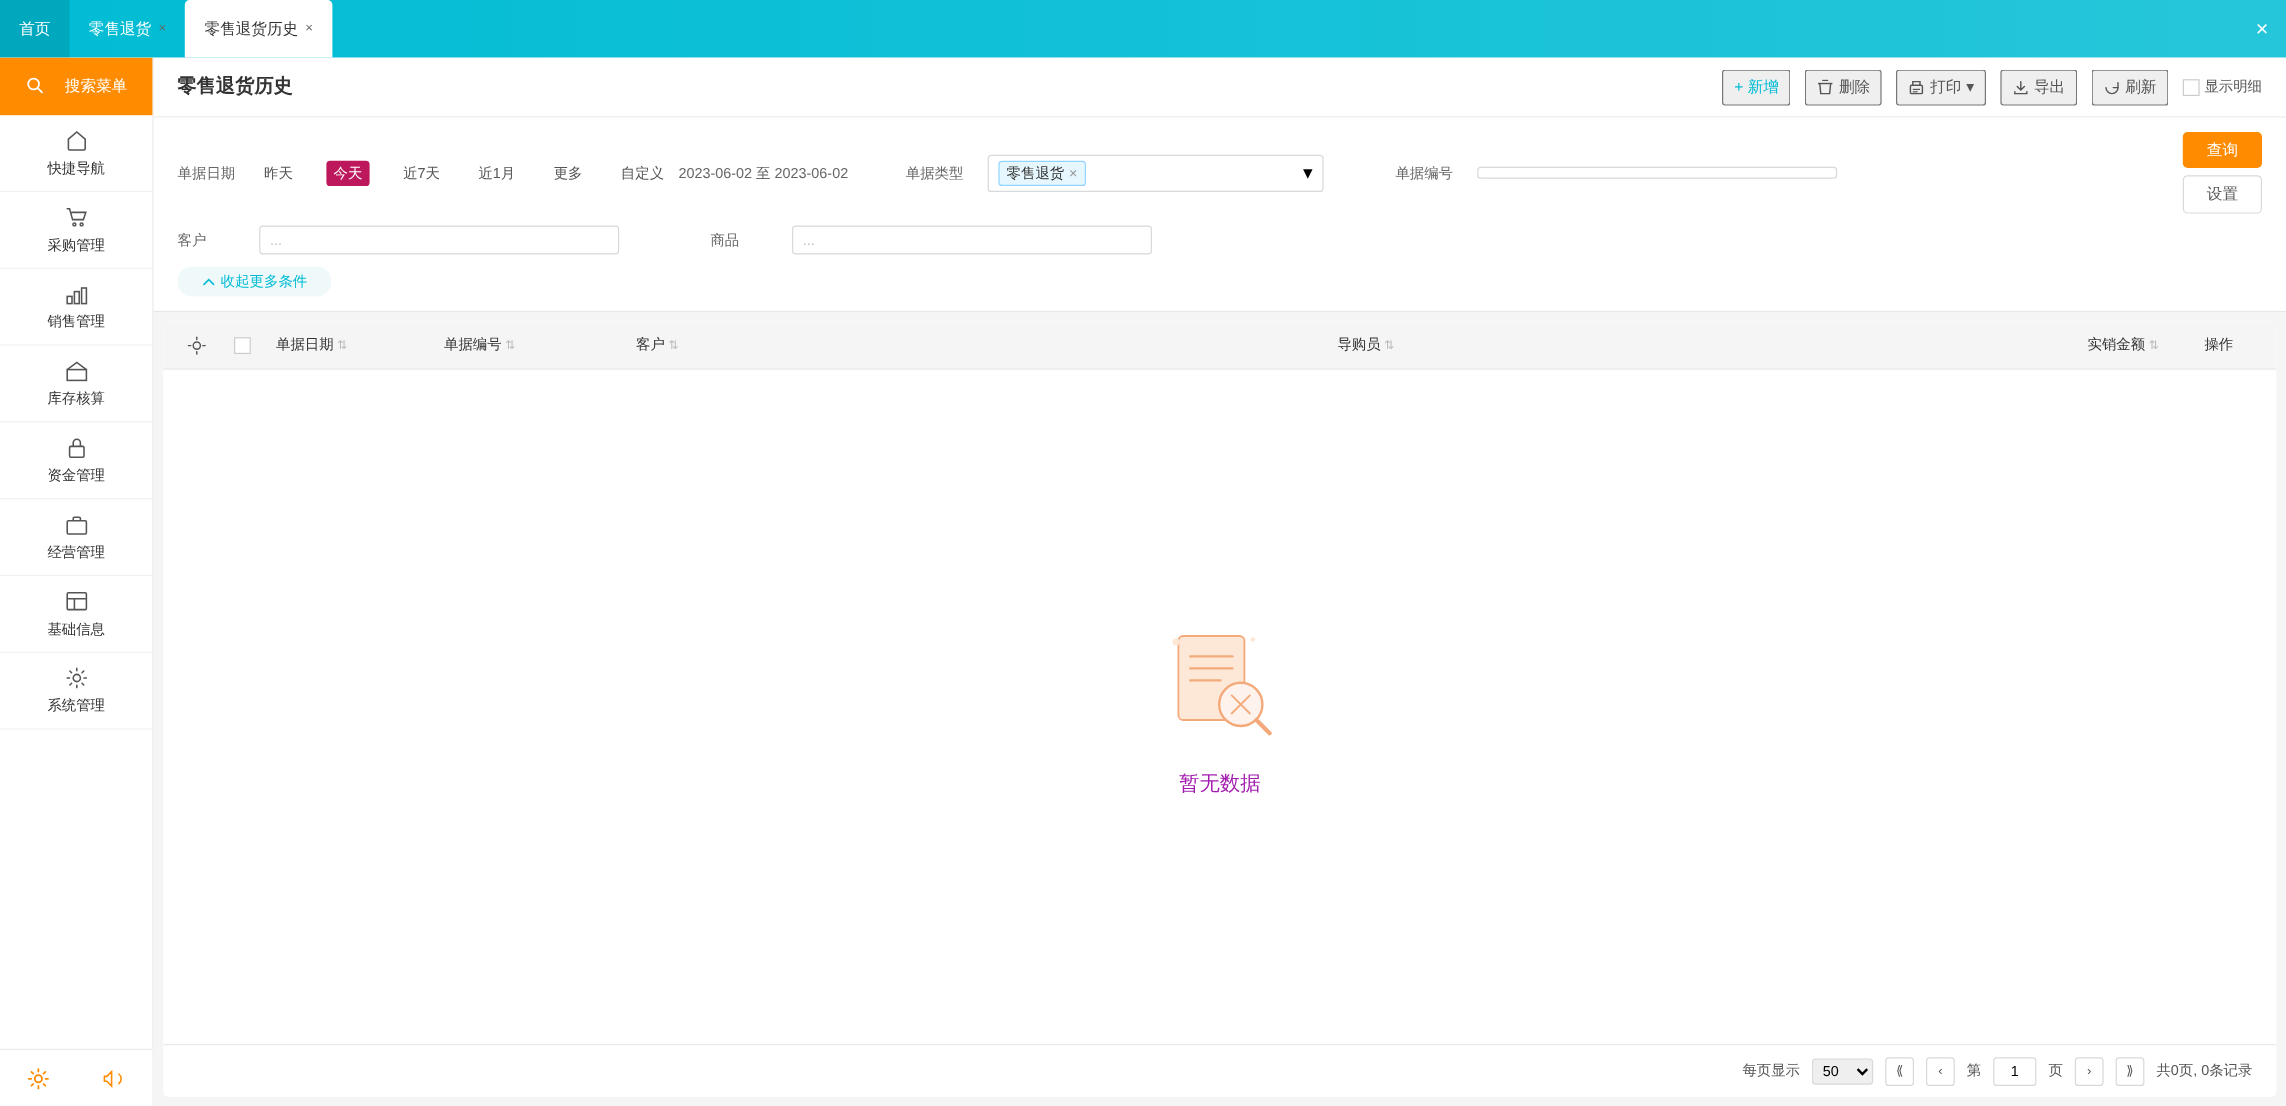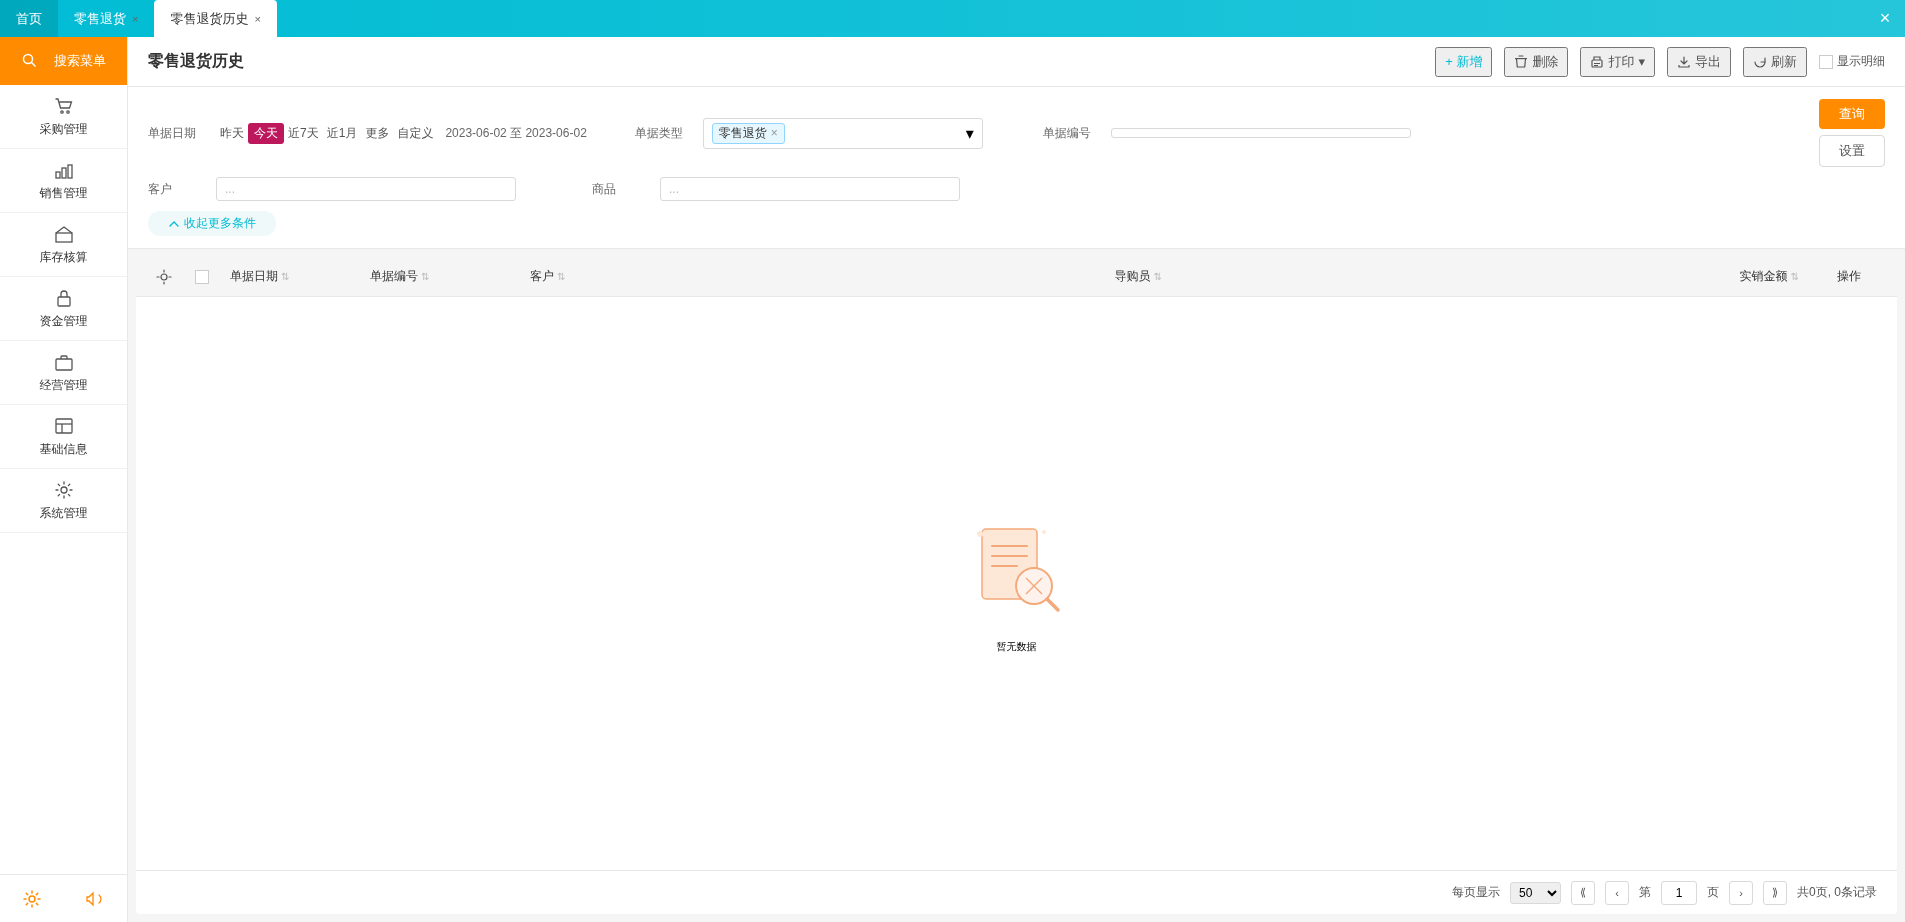--- a/index.html
+++ b/index.html
@@ -1,20 +1,20 @@
 <!DOCTYPE html>
 <html><head>
   <meta charset="utf-8">
   <style>
     * { box-sizing: border-box; margin: 0; padding: 0; font-family: 'Microsoft YaHei', Arial, sans-serif; }
     body { width: 1905px; height: 922px; overflow: hidden; display: flex; flex-direction: column; background: #f5f5f5; }
 
     
     .top-bar {
-      height: 37px;
+      height: 48px;
       background: linear-gradient(90deg, #00bcd4 0%, #26c6da 100%);
       display: flex;
       align-items: center;
       padding: 0;
       flex-shrink: 0;
     }
     .top-bar-tabs {
       display: flex;
       align-items: center;
       height: 100%;
@@ -183,21 +183,21 @@
     }
     .filter-label {
       font-size: 12px;
       color: #666;
       white-space: nowrap;
       min-width: 60px;
     }
     .date-filter {
       display: flex;
       align-items: flex-start;
-      gap: 0;
+      gap: 24px;
       flex-wrap: wrap;
     }
     .date-btn {
       font-size: 12px;
       color: #555;
       cursor: pointer;
       padding: 2px 4px;
     }
     .date-btn.active {
       background: #be185d;
@@ -332,22 +332,22 @@
     
     .empty-state {
       flex: 1;
       display: flex;
       flex-direction: column;
       align-items: center;
       justify-content: center;
       gap: 16px;
     }
     .empty-text {
-      font-size: 10px;
-      color: #000000;
+      font-size: 17px;
+      color: #a21caf;
     }
 
     
     .pagination {
       height: 44px;
       border-top: 1px solid #e8e8e8;
       display: flex;
       align-items: center;
       justify-content: flex-end;
       padding: 0 20px;
@@ -409,20 +409,28 @@
     <div class="sidebar-search">
       <span>
         <svg width="16" height="16" viewBox="0 0 16 16" fill="none">
             <circle cx="7" cy="7" r="4.5" stroke="white" stroke-width="1.5"></circle>
             <line x1="10.5" y1="10.5" x2="14" y2="14" stroke="white" stroke-width="1.5" stroke-linecap="round"></line>
           </svg>
       </span>
       <span>搜索菜单</span>
     </div>
 
+    <div class="sidebar-item">
+      <span class="sidebar-icon">
+        <svg width="20" height="20" viewBox="0 0 20 20" fill="none">
+            <path d="M3 9L10 3l7 6v8a1 1 0 01-1 1H4a1 1 0 01-1-1V9z" stroke="#555" stroke-width="1.3" fill="none"></path>
+          </svg>
+      </span>
+      <span>快捷导航</span>
+    </div>
     <div class="sidebar-item">
       <span class="sidebar-icon">
         <svg width="20" height="20" viewBox="0 0 20 20" fill="none">
             <path d="M2 3h2l2.5 9h9l2-6H6" stroke="#555" stroke-width="1.3" fill="none" stroke-linecap="round"></path>
             <circle cx="8" cy="16" r="1.2" stroke="#555" stroke-width="1.3"></circle>
             <circle cx="14" cy="16" r="1.2" stroke="#555" stroke-width="1.3"></circle>
           </svg>
       </span>
       <span>采购管理</span>
     </div>

